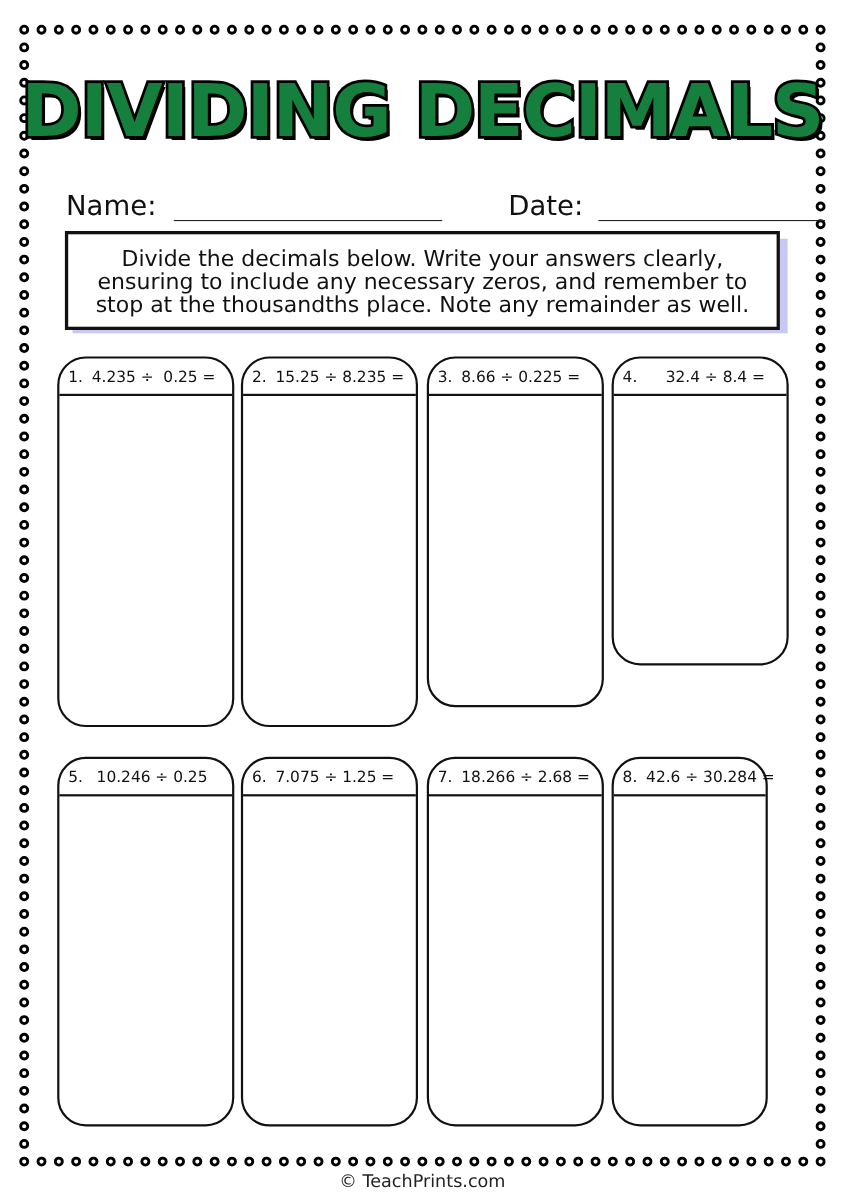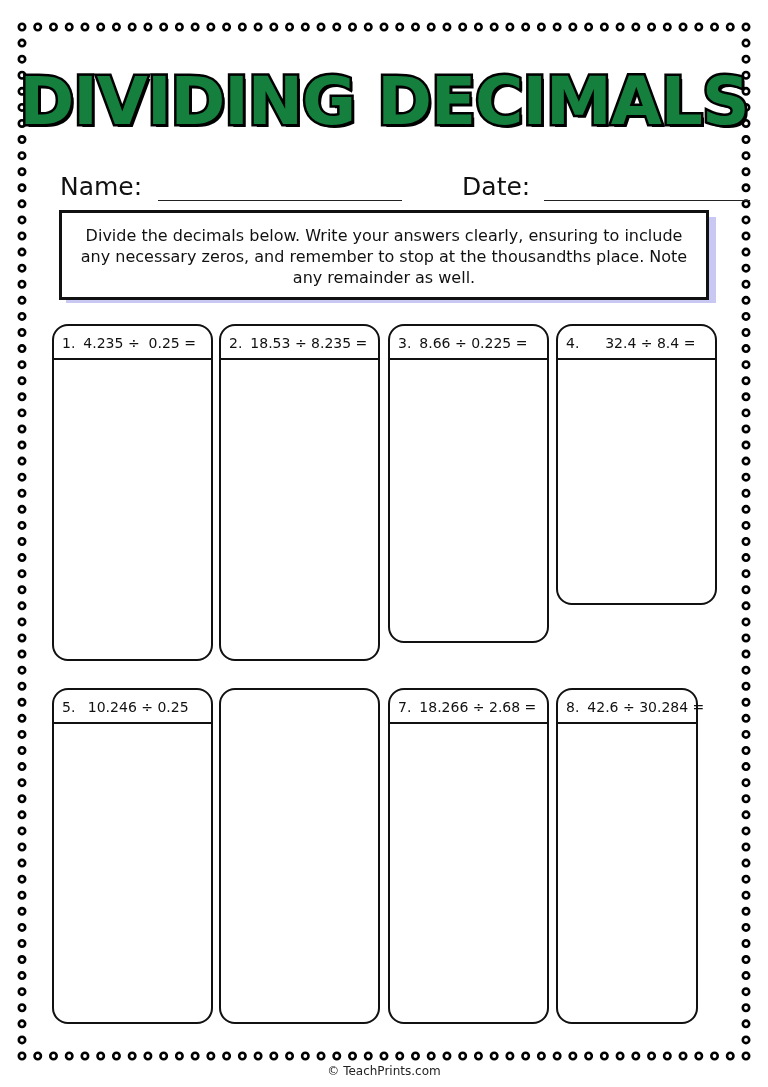--- a/index.html
+++ b/index.html
@@ -15,31 +15,31 @@
     text-shadow: 3px 3px 0 #000;
     line-height: 80px;
   }
   .name-row { position: absolute; top: 172px; left: 60px; font-size: 25px; font-family: "DejaVu Sans", sans-serif; }
   .name-row .line { display: inline-block; border-bottom: 1.5px solid #222; vertical-align: bottom; height: 18px; }
   .field-label { display: inline-block; }
   .instr-shadow { position: absolute; left: 66px; top: 217px; width: 650px; height: 86px; background: #c9c8f2; }
   .instr {
     position: absolute; left: 59px; top: 210px; width: 644px; height: 80px;
     border: 3px solid #111; background: #fff; box-sizing: content-box;
-    text-align: center; font-size: 16px; line-height: 21px; padding-top: 4px;
+    text-align: center; font-size: 20px; line-height: 21px; padding-top: 4px;
   }
   .instr p { margin: 8px 12px 0 12px; }
   .box {
-    position: absolute; border: 2px solid #111; border-radius: 16px; background: #fff; box-sizing: border-box;
+    position: absolute; border: 2px solid #111; border-radius: 26px; background: #fff; box-sizing: border-box;
   }
   .box .head {
     height: 34px; border-bottom: 2px solid #111; box-sizing: border-box;
     font-size: 14px; line-height: 34px; padding-left: 8px; white-space: pre;
   }
-  .footer { position: absolute; left: 0; width: 768px; top: 1064px; text-align: center; font-size: 12px; color: #222; }
+  .footer { position: absolute; left: 0; width: 768px; top: 1064px; text-align: center; font-size: 16px; color: #222; }
 </style>
 </head>
 <body>
 
 <svg class="dot-border" width="768" height="1087" xmlns="http://www.w3.org/2000/svg">
   <g id="dots" fill="#fff" stroke="#000" stroke-width="2.6">
       <circle cx="22" cy="27" r="3.2"></circle>
       <circle cx="22" cy="1056" r="3.2"></circle>
       <circle cx="37.73913043478261" cy="27" r="3.2"></circle>
       <circle cx="37.73913043478261" cy="1056" r="3.2"></circle>
@@ -275,36 +275,37 @@
 <div class="instr">
   <p>Divide the decimals below. Write your answers clearly, ensuring to include any necessary zeros, and remember to stop at the thousandths place. Note any remainder as well.</p>
 </div>
 
 <div id="boxes">
     <div class="box" style="left: 52px; top: 324px; width: 161px; height: 337px;">
       <div class="head"><span>1.</span><span style="margin-left: 8px;">4.235 ÷  0.25 =</span></div>
       <div style="height: calc(100% - 34px);"></div>
     </div>
     <div class="box" style="left: 219px; top: 324px; width: 161px; height: 337px;">
-      <div class="head"><span>2.</span><span style="margin-left: 8px;">18.53 ÷ 8.235 =</span></div>
+      <div class="head"><span>2.</span><span style="margin-left: 8px;">15.25 ÷ 8.235 =</span></div>
       <div style="height: calc(100% - 34px);"></div>
     </div>
     <div class="box" style="left: 388px; top: 324px; width: 161px; height: 319px;">
       <div class="head"><span>3.</span><span style="margin-left: 8px;">8.66 ÷ 0.225 =</span></div>
       <div style="height: calc(100% - 34px);"></div>
     </div>
     <div class="box" style="left: 556px; top: 324px; width: 161px; height: 281px;">
       <div class="head"><span>4.</span><span style="margin-left: 8px;">    32.4 ÷ 8.4 =</span></div>
       <div style="height: calc(100% - 34px);"></div>
     </div>
     <div class="box" style="left: 52px; top: 688px; width: 161px; height: 336px;">
       <div class="head"><span>5.</span><span style="margin-left: 8px;"> 10.246 ÷ 0.25</span></div>
       <div style="height: calc(100% - 34px);"></div>
     </div>
     <div class="box" style="left: 219px; top: 688px; width: 161px; height: 336px;">
+      <div class="head"><span>6.</span><span style="margin-left: 8px;">7.075 ÷ 1.25 =</span></div>
       <div style="height: calc(100% - 34px);"></div>
     </div>
     <div class="box" style="left: 388px; top: 688px; width: 161px; height: 336px;">
       <div class="head"><span>7.</span><span style="margin-left: 8px;">18.266 ÷ 2.68 =</span></div>
       <div style="height: calc(100% - 34px);"></div>
     </div>
     <div class="box" style="left: 556px; top: 688px; width: 142px; height: 336px;">
       <div class="head"><span>8.</span><span style="margin-left: 8px;">42.6 ÷ 30.284 =</span></div>
       <div style="height: calc(100% - 34px);"></div>
     </div>

